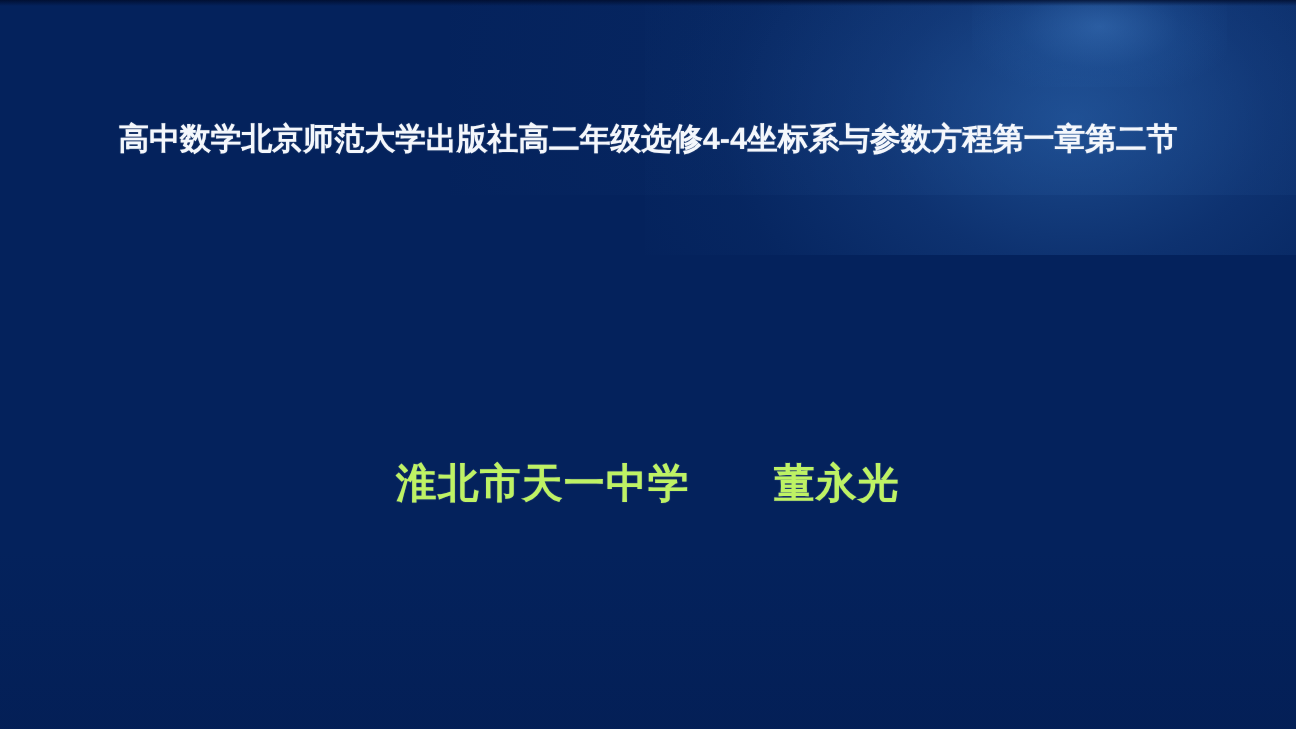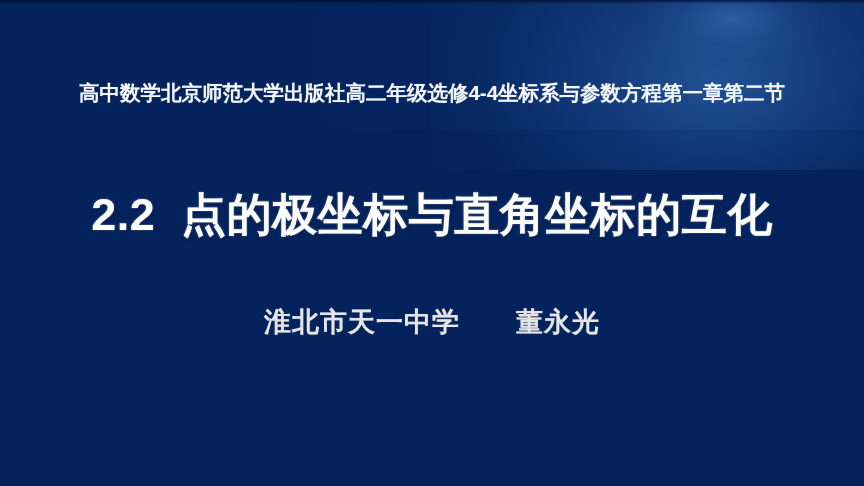--- a/index.html
+++ b/index.html
@@ -103,34 +103,33 @@
     text-shadow: 0 0 2px rgba(210,226,250,0.55),
                  1px 1px 2px rgba(0,12,40,0.55);
   }
 
   #author-line {
     top: 304px;
     font-size: 27px;
     line-height: 36px;
     font-weight: bold;
     letter-spacing: 1px;
-    color: #e5e5e5;
+    color: #bef264;
     text-shadow: 0 0 1px rgba(255,255,255,0.3);
   }
 </style>
 </head>
 <body>
 
 <div id="slide">
 
   <div class="glow-wide"></div>
   <div class="glow-main"></div>
   <div class="glow-hot"></div>
   <div class="top-band"></div>
   <div class="bottom-vignette"></div>
 
   <div class="txt-layer" id="subtitle">高中数学北京师范大学出版社高二年级选修4-4坐标系与参数方程第一章第二节</div>
 
-  <div class="txt-layer" id="main-title">2.2  点的极坐标与直角坐标的互化</div>
 
   <div class="txt-layer" id="author-line">淮北市天一中学　　董永光</div>
 
 </div>
 
 </body></html>

